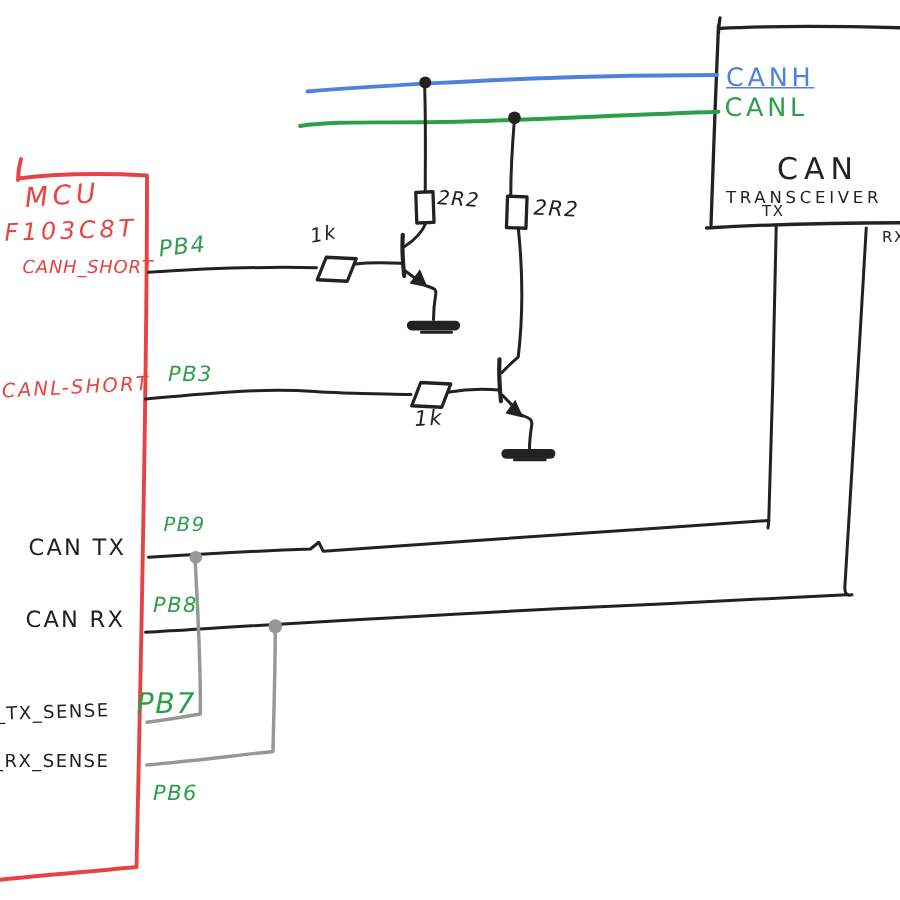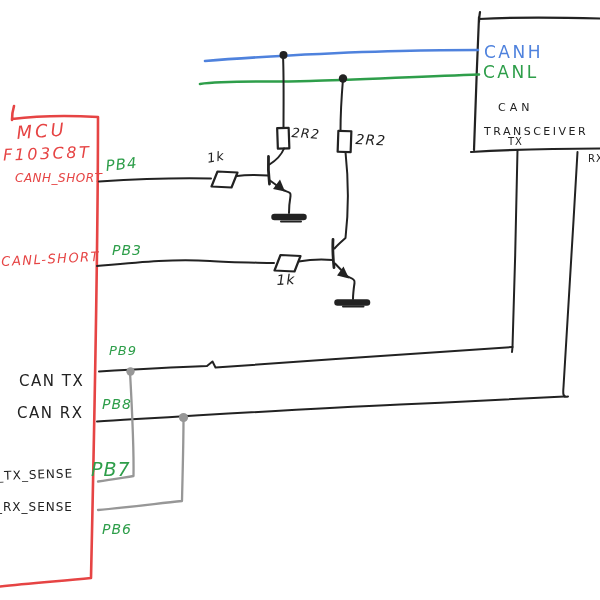--- a/index.html
+++ b/index.html
@@ -108,35 +108,35 @@
 
   <div class="lbl hand c-red" style="left:16px;top:124px;font-size:18px;letter-spacing:3px;transform:rotate(-4deg);">MCU</div>
   <div class="lbl hand c-red" style="left:-10px;top:148px;font-size:16px;letter-spacing:2.5px;transform:rotate(-2deg);">2F103C8T</div>
 
   <div class="lbl hand c-red" style="left:15px;top:172px;font-size:12px;letter-spacing:0.5px;font-style:italic;">CANH_SHORT</div>
   <div class="lbl hand c-green" style="left:105px;top:159px;font-size:15px;transform:rotate(-6deg);">PB4</div>
 
   <div class="lbl hand c-red" style="left:1px;top:255px;font-size:13px;letter-spacing:1.5px;transform:rotate(-3deg);">CANL-SHORT</div>
   <div class="lbl hand c-green" style="left:112px;top:243px;font-size:14px;text-align:center;">PB3</div>
 
-  <div class="lbl c-black" style="left:19px;top:358px;font-size:15px;letter-spacing:1.5px;margin-top:16px;">CAN TX</div>
+  <div class="lbl c-black" style="left:19px;top:358px;font-size:15px;letter-spacing:1.5px;">CAN TX</div>
   <div class="lbl hand c-green" style="left:109px;top:344px;font-size:13px;">PB9</div>
 
   <div class="lbl c-black" style="left:17px;top:406px;font-size:15px;letter-spacing:1.5px;">CAN RX</div>
   <div class="lbl hand c-green" style="left:102px;top:397px;font-size:14px;">PB8</div>
 
   <div class="lbl c-black" style="left:-3px;top:470px;font-size:12px;letter-spacing:1px;transform:rotate(-2deg);">_TX_SENSE</div>
   <div class="lbl hand c-green" style="left:91px;top:460px;font-size:19px;">PB7</div>
 
   <div class="lbl c-black" style="left:-4px;top:501px;font-size:12px;letter-spacing:1px;">_RX_SENSE</div>
   <div class="lbl hand c-green" style="left:102px;top:486px;font-size:14px;margin-top:36px;">PB6</div>
 
-  <div class="lbl c-blue" style="left:484px;top:44px;font-size:17px;letter-spacing:2.5px;">CANH</div>
+  <div class="lbl c-blue" style="left:484px;top:44px;font-size:17px;letter-spacing:2.5px;text-decoration:underline;">CANH</div>
   <div class="lbl c-green" style="left:483px;top:64px;font-size:17px;letter-spacing:2.5px;">CANL</div>
-  <div class="lbl c-black" style="left:498px;top:102px;font-size:11px;letter-spacing:4px;">CAN</div>
+  <div class="lbl c-black" style="left:518px;top:102px;font-size:20px;letter-spacing:4px;">CAN</div>
   <div class="lbl c-black" style="left:484px;top:126px;font-size:11px;letter-spacing:2.5px;">TRANSCEIVER</div>
   <div class="lbl c-black" style="left:508px;top:137px;font-size:10px;letter-spacing:1px;">TX</div>
   <div class="lbl c-black" style="left:588px;top:138px;font-size:10px;letter-spacing:1px;margin-top:16px;">RX</div>
 
   <div class="lbl hand c-black" style="left:292px;top:126px;font-size:13px;transform:rotate(4deg);">2R2</div>
   <div class="lbl hand c-black" style="left:356px;top:132px;font-size:14px;transform:rotate(3deg);">2R2</div>
   <div class="lbl hand c-black" style="left:206px;top:152px;font-size:13px;transform:rotate(-10deg);">1k</div>
   <div class="lbl hand c-black" style="left:276px;top:273px;font-size:14px;transform:rotate(-3deg);">1k</div>
 
 </div>

